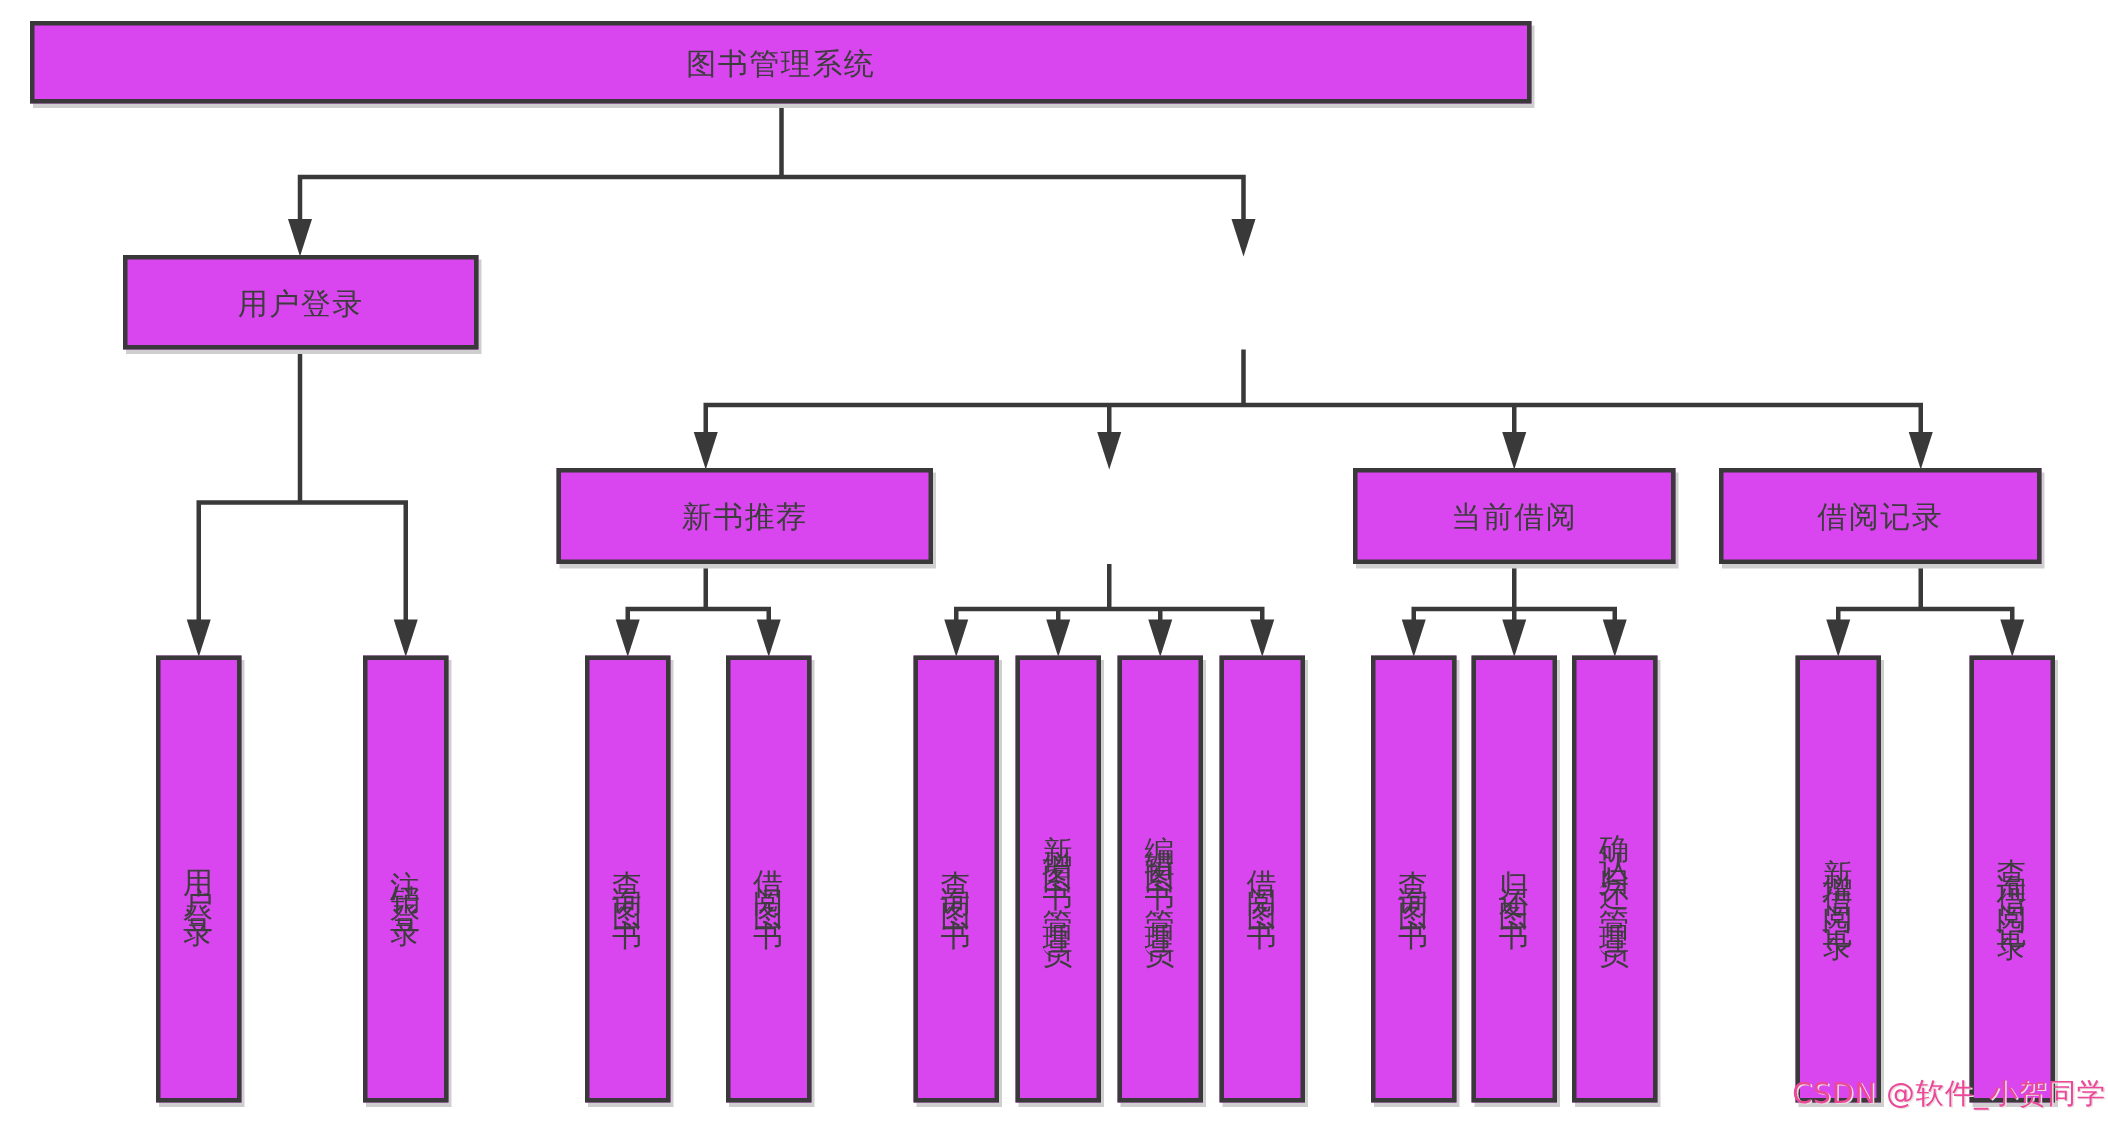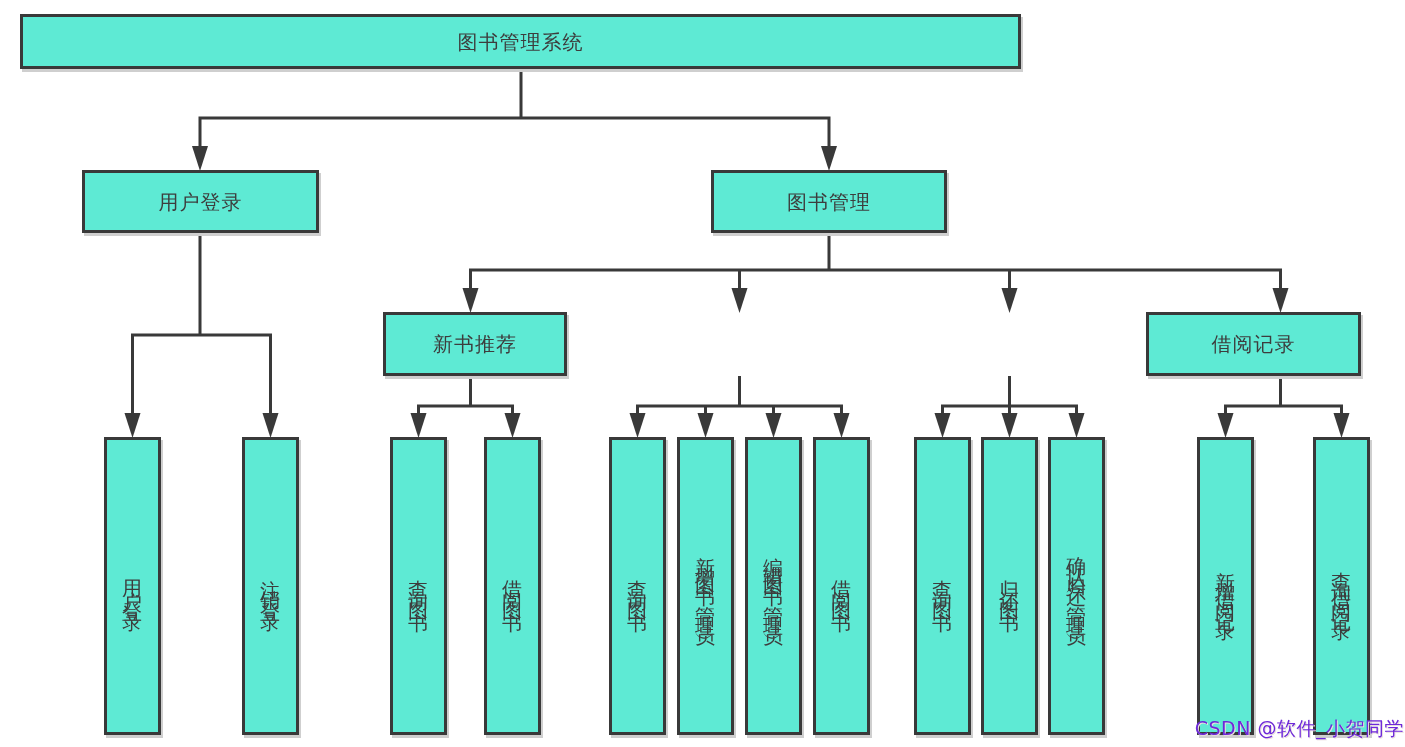--- a/index.html
+++ b/index.html
@@ -2,35 +2,35 @@
 <html><head>
 <meta charset="utf-8">
 <style>
   html,body{margin:0;padding:0;background:#ffffff;}
   #canvas{
     position:relative;width:1405px;height:747px;background:#ffffff;overflow:hidden;
     font-family:"DejaVu Sans","Liberation Sans",sans-serif;color:#3d3d3d;
   }
   #connectors{position:absolute;left:0;top:0;width:1405px;height:747px;}
   .node{
-    position:absolute;box-sizing:border-box;background:#5eead4;
+    position:absolute;box-sizing:border-box;background:#d946ef;
     border:3px solid #393939;box-shadow:2px 3px 0 #cfcfcf;
     display:flex;align-items:center;justify-content:center;
   }
   .hlabel{
     font-size:20px;line-height:1;white-space:nowrap;color:#3d3d3d;letter-spacing:1px;
   }
   .vlabel{
     writing-mode:vertical-rl;text-orientation:mixed;
     font-size:20px;line-height:1;letter-spacing:10px;color:#3d3d3d;white-space:nowrap;
   }
   .vlabel.sp-wide{letter-spacing:11px;}
   #watermark{
     position:absolute;top:716px;right:1px;font-size:19px;letter-spacing:.5px;
-    color:#6d28d9;text-shadow:1px 1px 0 #e9dede;white-space:nowrap;
+    color:#ec4899;text-shadow:1px 1px 0 #e9dede;white-space:nowrap;
   }
 </style>
 </head>
 <body>
 
 <div id="canvas">
 
   <svg id="connectors" viewBox="0 0 1405 747" xmlns="http://www.w3.org/2000/svg">
     <g stroke="#393939" stroke-width="3" fill="none" stroke-linejoin="miter">
       <path d="M521 69 V118 M200 152 V118 H829 V152"></path>
@@ -64,26 +64,26 @@
     </g>
   </svg>
 
   <div class="node" style="left:20px;top:14px;width:1001px;height:55px">
     <span class="hlabel">图书管理系统</span>
   </div>
 
   <div class="node" style="left:82px;top:170px;width:237px;height:63px">
     <span class="hlabel">用户登录</span>
   </div>
-  <div class="node" style="left:711px;top:170px;width:236px;height:63px">
-    <span class="hlabel">图书管理</span>
+
+  <div class="node" style="left:371px;top:312px;width:251px;height:64px">
+    <span class="hlabel">新书推荐</span>
   </div>
-
-  <div class="node" style="left:383px;top:312px;width:184px;height:64px">
-    <span class="hlabel">新书推荐</span>
+  <div class="node" style="left:902px;top:312px;width:215px;height:64px">
+    <span class="hlabel">当前借阅</span>
   </div>
   <div class="node" style="left:1146px;top:312px;width:215px;height:64px">
     <span class="hlabel">借阅记录</span>
   </div>
 
   <div class="node" style="left:104px;top:437px;width:57px;height:298px">
     <span class="vlabel sp-wide">用户登录</span>
   </div>
   <div class="node" style="left:242px;top:437px;width:57px;height:298px">
     <span class="vlabel sp-wide">注销登录</span>

